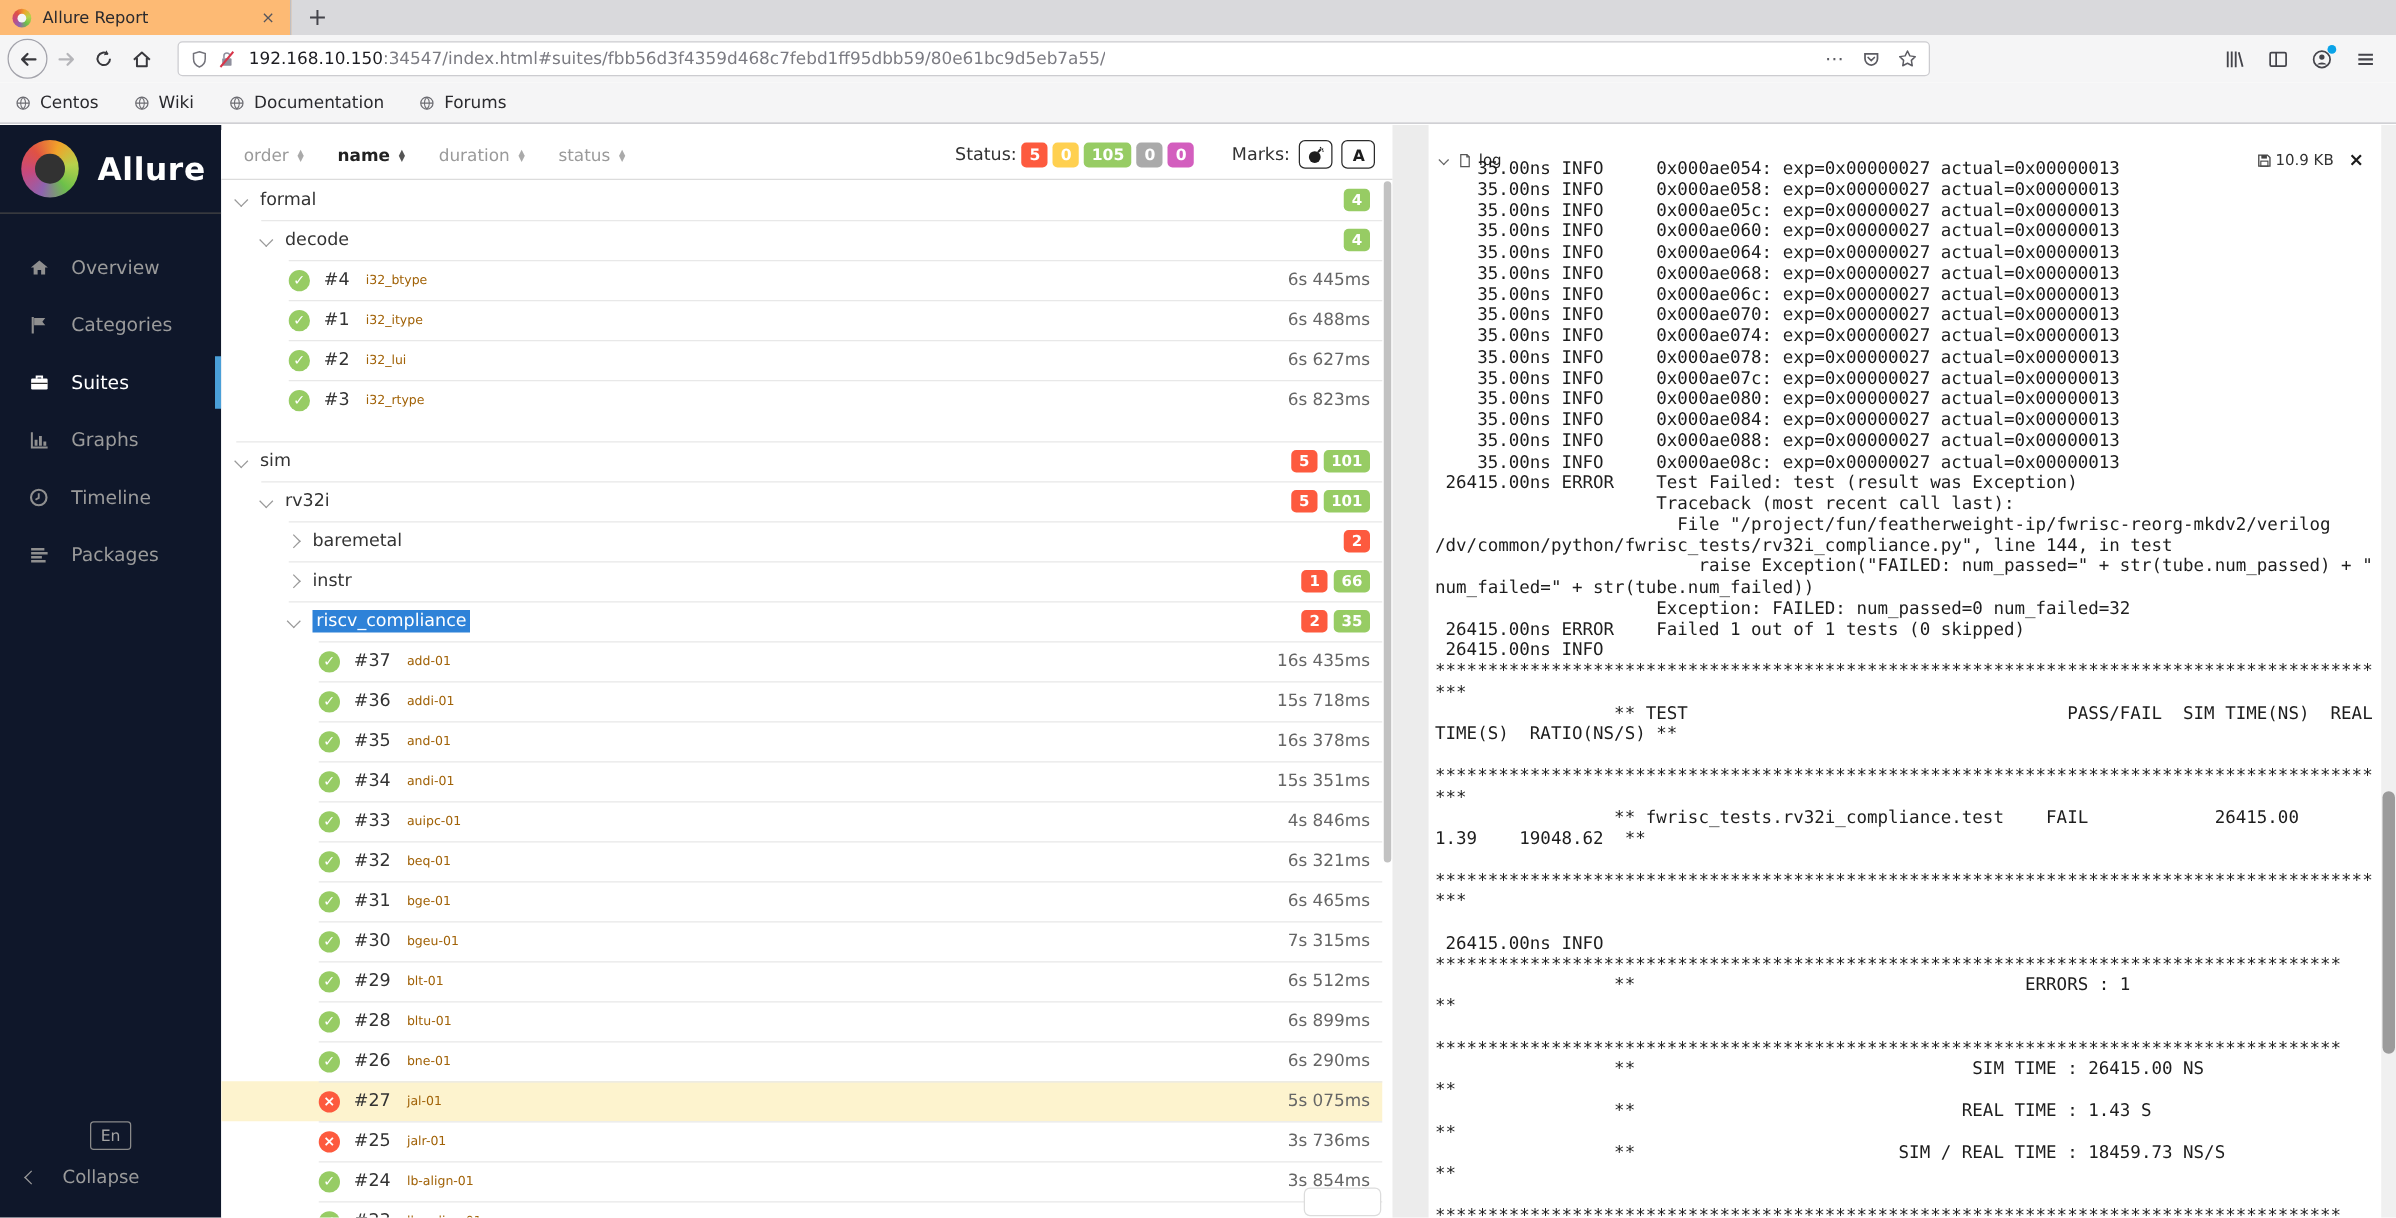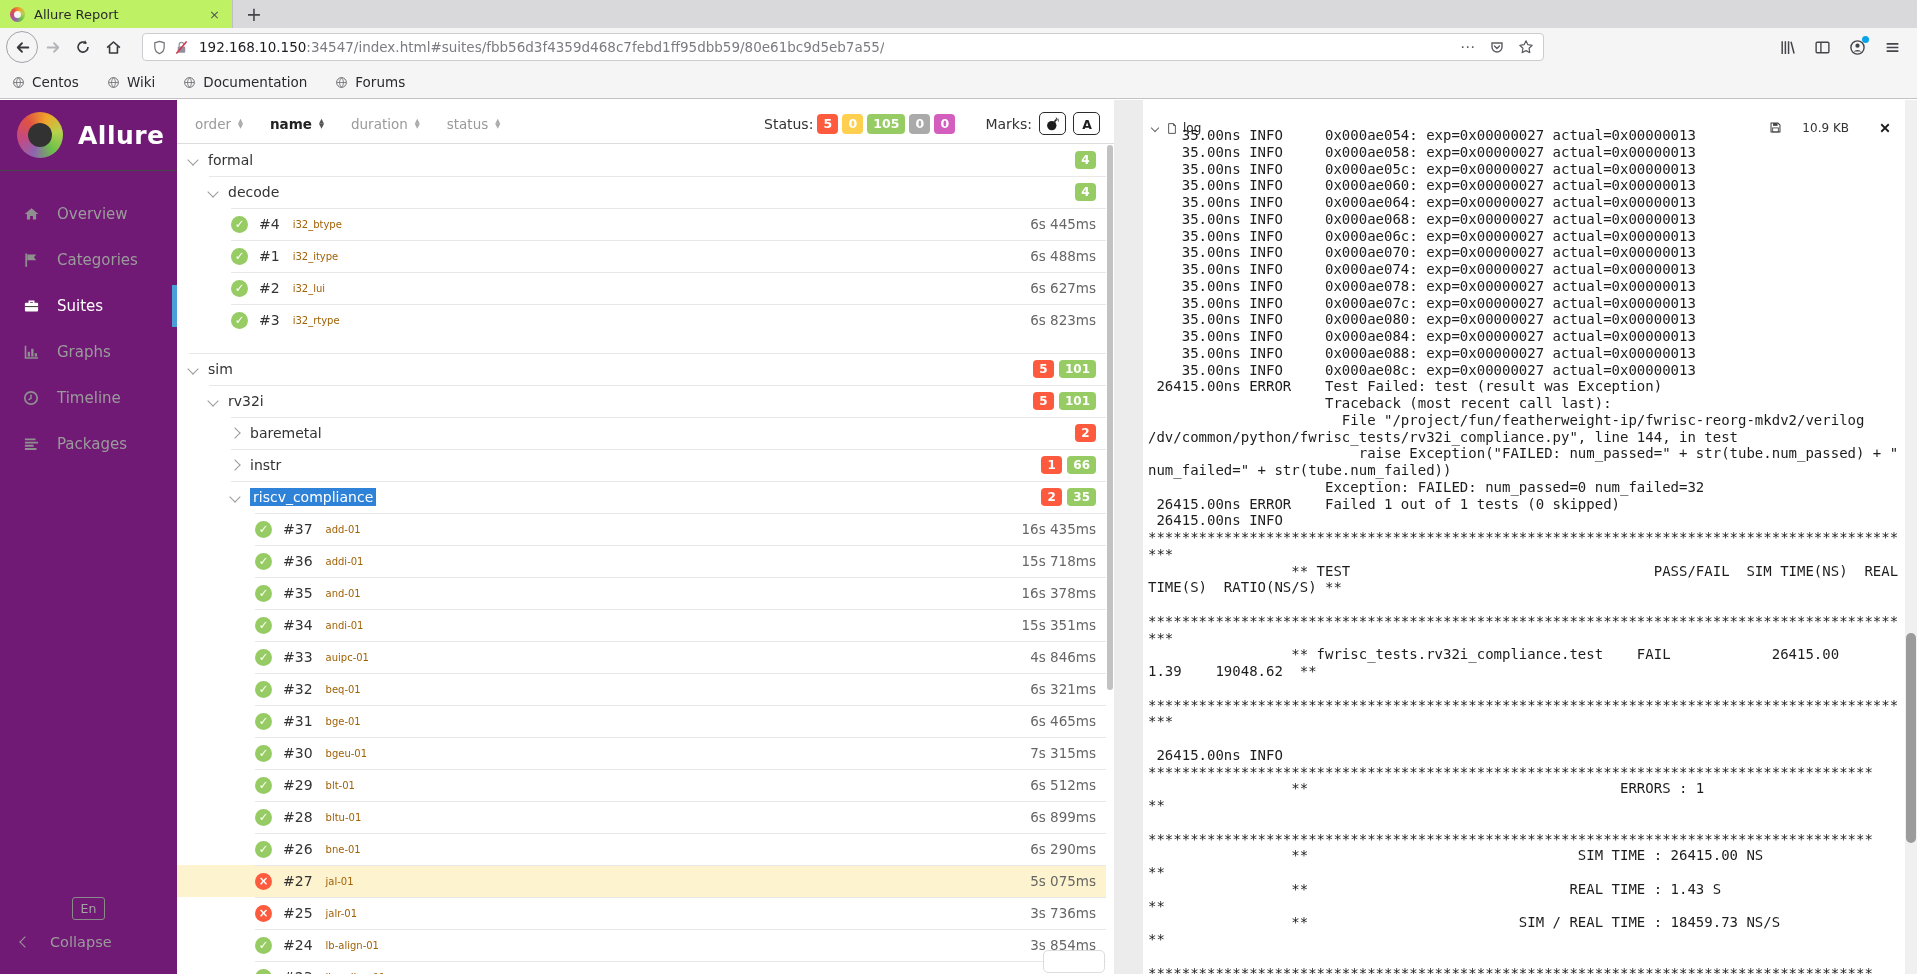--- a/index.html
+++ b/index.html
@@ -1,21 +1,21 @@
 <!DOCTYPE html>
 <html><head>
 <meta charset="utf-8">
 <style>
   html,body{margin:0;padding:0}
   body{width:1917px;height:974px;position:relative;overflow:hidden;background:#fff;
        font-family:"DejaVu Sans",sans-serif;-webkit-font-smoothing:antialiased}
   svg{display:block}
   
   #tab-bar{position:absolute;top:0;left:0;right:0;height:28px;background:#d9d9dc;border-bottom:1px solid #c0c0c4}
-  .tab{position:absolute;left:0;top:0;width:233px;height:28px;background:#bef264;display:flex;align-items:center;
+  .tab{position:absolute;left:0;top:0;width:233px;height:28px;background:#fdba74;display:flex;align-items:center;
        padding:0 10px;box-sizing:border-box;border-right:1px solid #bfbfc3}
   .tab-fav{width:15px;height:15px;border-radius:50%;position:relative;flex:0 0 auto;
        background:conic-gradient(from -40deg,#e05243,#f1a32a,#b6d24c,#6cc04a,#8f63b0,#c6497f,#e05243)}
   .tab-fav::after{content:'';position:absolute;inset:4px;background:#f5f5f6;border-radius:50%}
   .tab-title{flex:1;margin-left:9px;font-size:13px;color:#2a2a2e;white-space:nowrap;overflow:hidden}
   .tab-close{color:#55555c;font-size:13px;padding:0 2px}
   .new-tab{position:absolute;left:242px;top:2px;width:24px;height:24px;display:flex;align-items:center;justify-content:center;
        font-size:19px;color:#44444b}
   #nav-bar{position:absolute;top:28px;left:0;right:0;height:38px;background:#f5f5f6;display:flex;align-items:center}
   .nav-btn{width:30px;height:30px;display:flex;align-items:center;justify-content:center;color:#38383d;flex:0 0 auto}
@@ -31,21 +31,21 @@
   #chrome-right{margin-left:auto;display:flex;align-items:center;gap:18px;margin-right:16px;color:#44444b}
   .acct{position:relative}
   .acct .dot{position:absolute;right:-3px;top:-3px;width:7px;height:7px;border-radius:50%;background:#0aa3e8}
   #bookmarks-bar{position:absolute;top:66px;left:0;right:0;height:33px;background:#f5f5f6;border-bottom:1px solid #c3c3c7;
        display:flex;align-items:center;padding-left:12px;gap:28px;box-sizing:border-box}
   .bm{display:flex;align-items:center;gap:7px;font-size:13.5px;color:#2a2a2e}
   .bm .ic{color:#6c6c72}
   
   #app{position:absolute;top:100px;left:0;right:0;bottom:0;background:#fff}
   
-  #sidebar{position:absolute;left:0;top:0;bottom:0;width:177px;background:#701a75}
+  #sidebar{position:absolute;left:0;top:0;bottom:0;width:177px;background:#0f172a}
   #brand{height:70px;display:flex;align-items:center;padding-left:17px;border-bottom:1px solid #464646}
   .logo-ring{width:46px;height:46px;border-radius:50%;position:relative;flex:0 0 auto;
        background:conic-gradient(from -40deg,#e05243,#f1a32a,#b6d24c,#6cc04a,#8f63b0,#c6497f,#e05243)}
   .logo-ring::after{content:'';position:absolute;inset:11px;background:#323232;border-radius:50%}
   #brand-name{margin-left:15px;color:#fff;font-size:25px;font-weight:bold;letter-spacing:.5px}
   #side-nav{padding-top:20px}
   .nav-item{height:46px;display:flex;align-items:center;padding-left:23px;color:#9b9b9b;position:relative;cursor:pointer}
   .nav-ic{width:19px;color:#8f8f8f;flex:0 0 auto}
   .nav-label{margin-left:15px;font-size:15px}
   .nav-item.active{color:#fff}
@@ -94,21 +94,21 @@
   #tree-thumb{height:545px;background:#c2c2c2;border-radius:3px}
   .corner-box{position:absolute;bottom:1px;right:9px;width:60px;height:21px;background:#fff;border:1px solid #dcdcdc;border-radius:5px}
   
   #gutter{position:absolute;left:1114px;width:29px;top:0;bottom:0;background:#ececec}
   
   #log-panel{position:absolute;left:1143px;right:0;top:0;bottom:0;background:#fff}
   #log-header{height:24px;display:flex;align-items:center;padding:16px 26px 0 9px;color:#333}
   #log-header .chev{width:5px;height:5px;border-color:#666;margin-right:8px}
   .doc-ic{color:#555;margin-right:5px}
   #log-title{font-size:12px;color:#222}
-  #log-right{margin-left:auto;display:flex;gap:20px;color:#444}
+  #log-right{margin-left:auto;display:flex;align-items:center;gap:2px;color:#444}
   #log-size{font-size:12px;color:#333}
   #log-close{margin-left:10px;color:#1d1d1d;background:none;border:none;padding:0;cursor:pointer}
   #log-body{position:absolute;top:24px;left:5px;right:14px;bottom:0;overflow:hidden;
        font-family:"DejaVu Sans Mono",monospace;font-size:14px;line-height:16.75px;color:#1d1d1d;
        white-space:pre;padding-top:3px}
   #log-scroll{position:absolute;top:0;bottom:0;right:0;width:12px;background:#f0f0f0}
   #log-thumb{position:absolute;top:533px;height:210px;left:1px;right:1px;background:#9b9b9b;border-radius:5px}
 </style>
 </head>
 <body>

